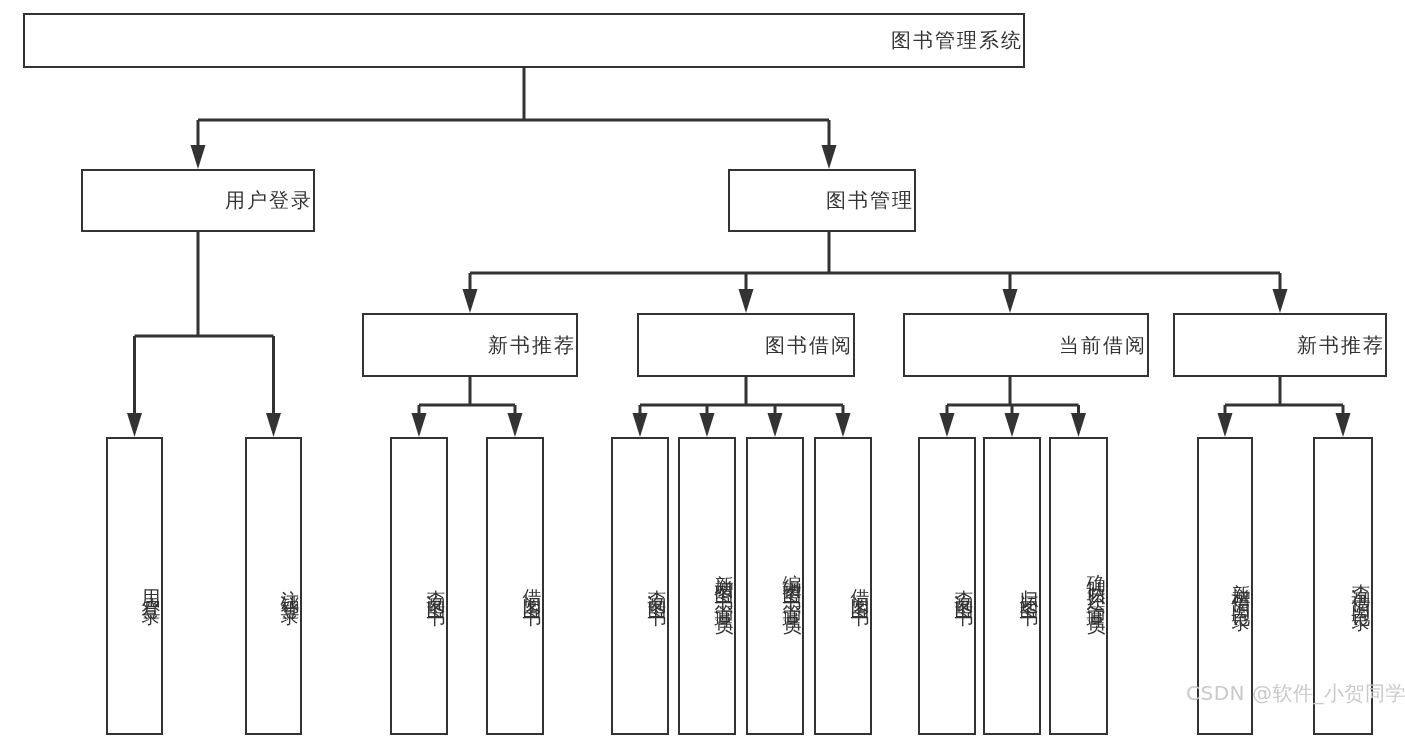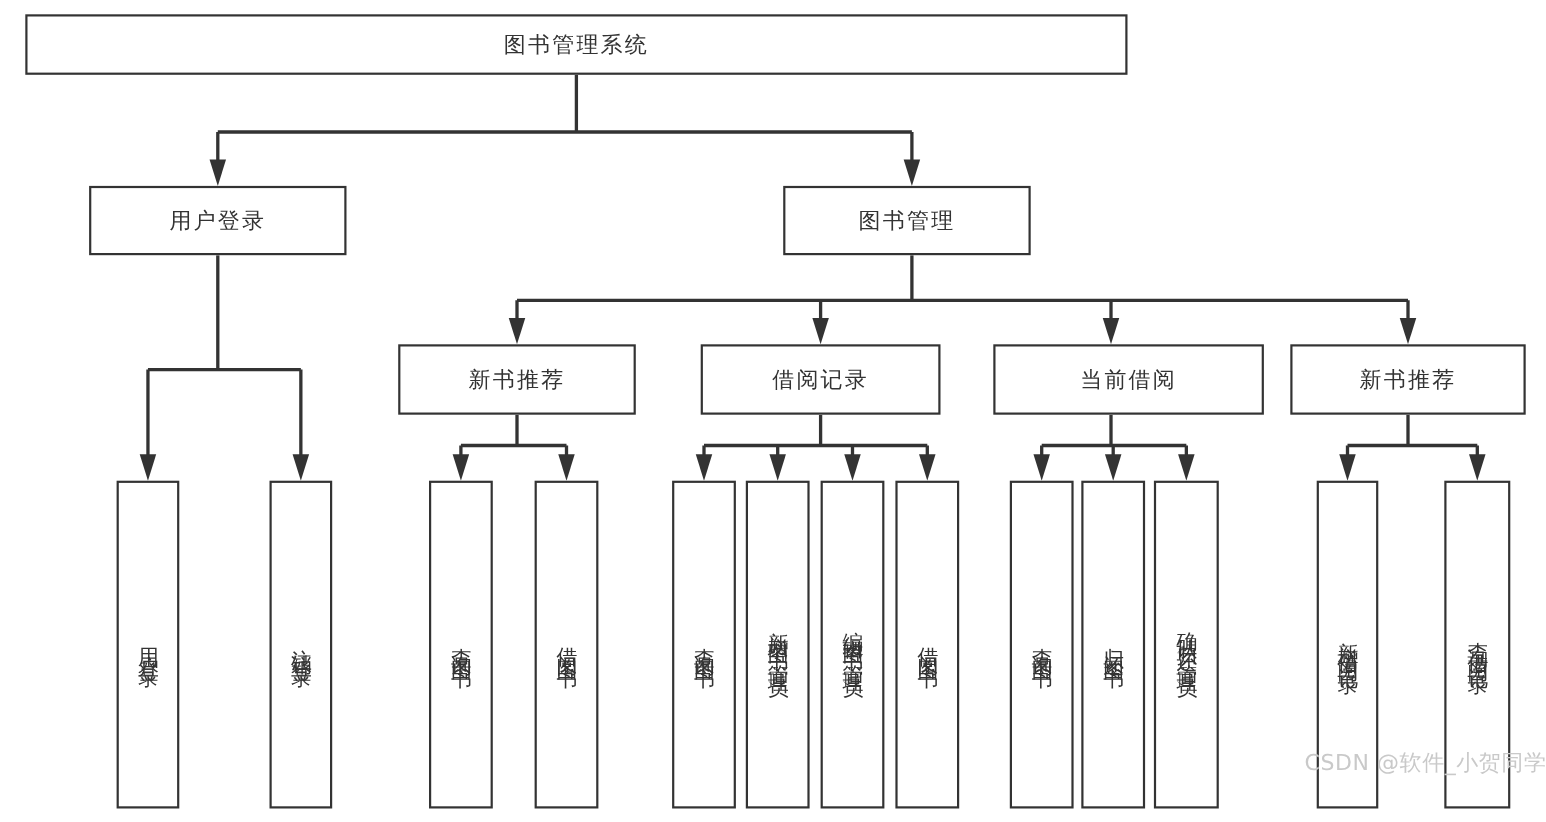--- a/index.html
+++ b/index.html
@@ -11,21 +11,21 @@
     overflow:hidden;
   }
   .canvas svg{position:absolute;left:0;top:0;}
   .node{
     position:absolute;
     box-sizing:border-box;
     background:#ffffff;
     border:2.5px solid var(--border,#333333);
     display:flex;
     align-items:center;
-    justify-content:center;
+    justify-content:flex-end;
     color:var(--text,#333333);
   }
   .node.h span{
     font-size:20px;
     letter-spacing:2px;
     white-space:nowrap;
   }
   .node.v span{
     writing-mode:vertical-rl;
     text-orientation:mixed;
@@ -71,29 +71,29 @@
       <polygon points="1335.5,413 1350.5,413 1343,437" fill="#333333"></polygon>
     </svg>
 
   <div class="node h" style="left:23px;top:13px;width:1002px;height:55px">
     <span>图书管理系统</span>
   </div>
 
   <div class="node h" style="left:81px;top:169px;width:234px;height:63px">
     <span>用户登录</span>
   </div>
-  <div class="node h" style="left:712px;top:169px;width:225px;height:63px">
+  <div class="node h" style="left:728px;top:169px;width:188px;height:63px">
     <span>图书管理</span>
   </div>
 
   <div class="node h" style="left:362px;top:313px;width:216px;height:64px">
     <span>新书推荐</span>
   </div>
   <div class="node h" style="left:637px;top:313px;width:218px;height:64px">
-    <span>借阅记录</span>
+    <span>图书借阅</span>
   </div>
   <div class="node h" style="left:903px;top:313px;width:246px;height:64px">
     <span>当前借阅</span>
   </div>
   <div class="node h" style="left:1173px;top:313px;width:214px;height:64px">
     <span>新书推荐</span>
   </div>
 
   <div class="node v" style="left:106px;top:437px;width:57px;height:298px">
     <span>用户登录</span>

